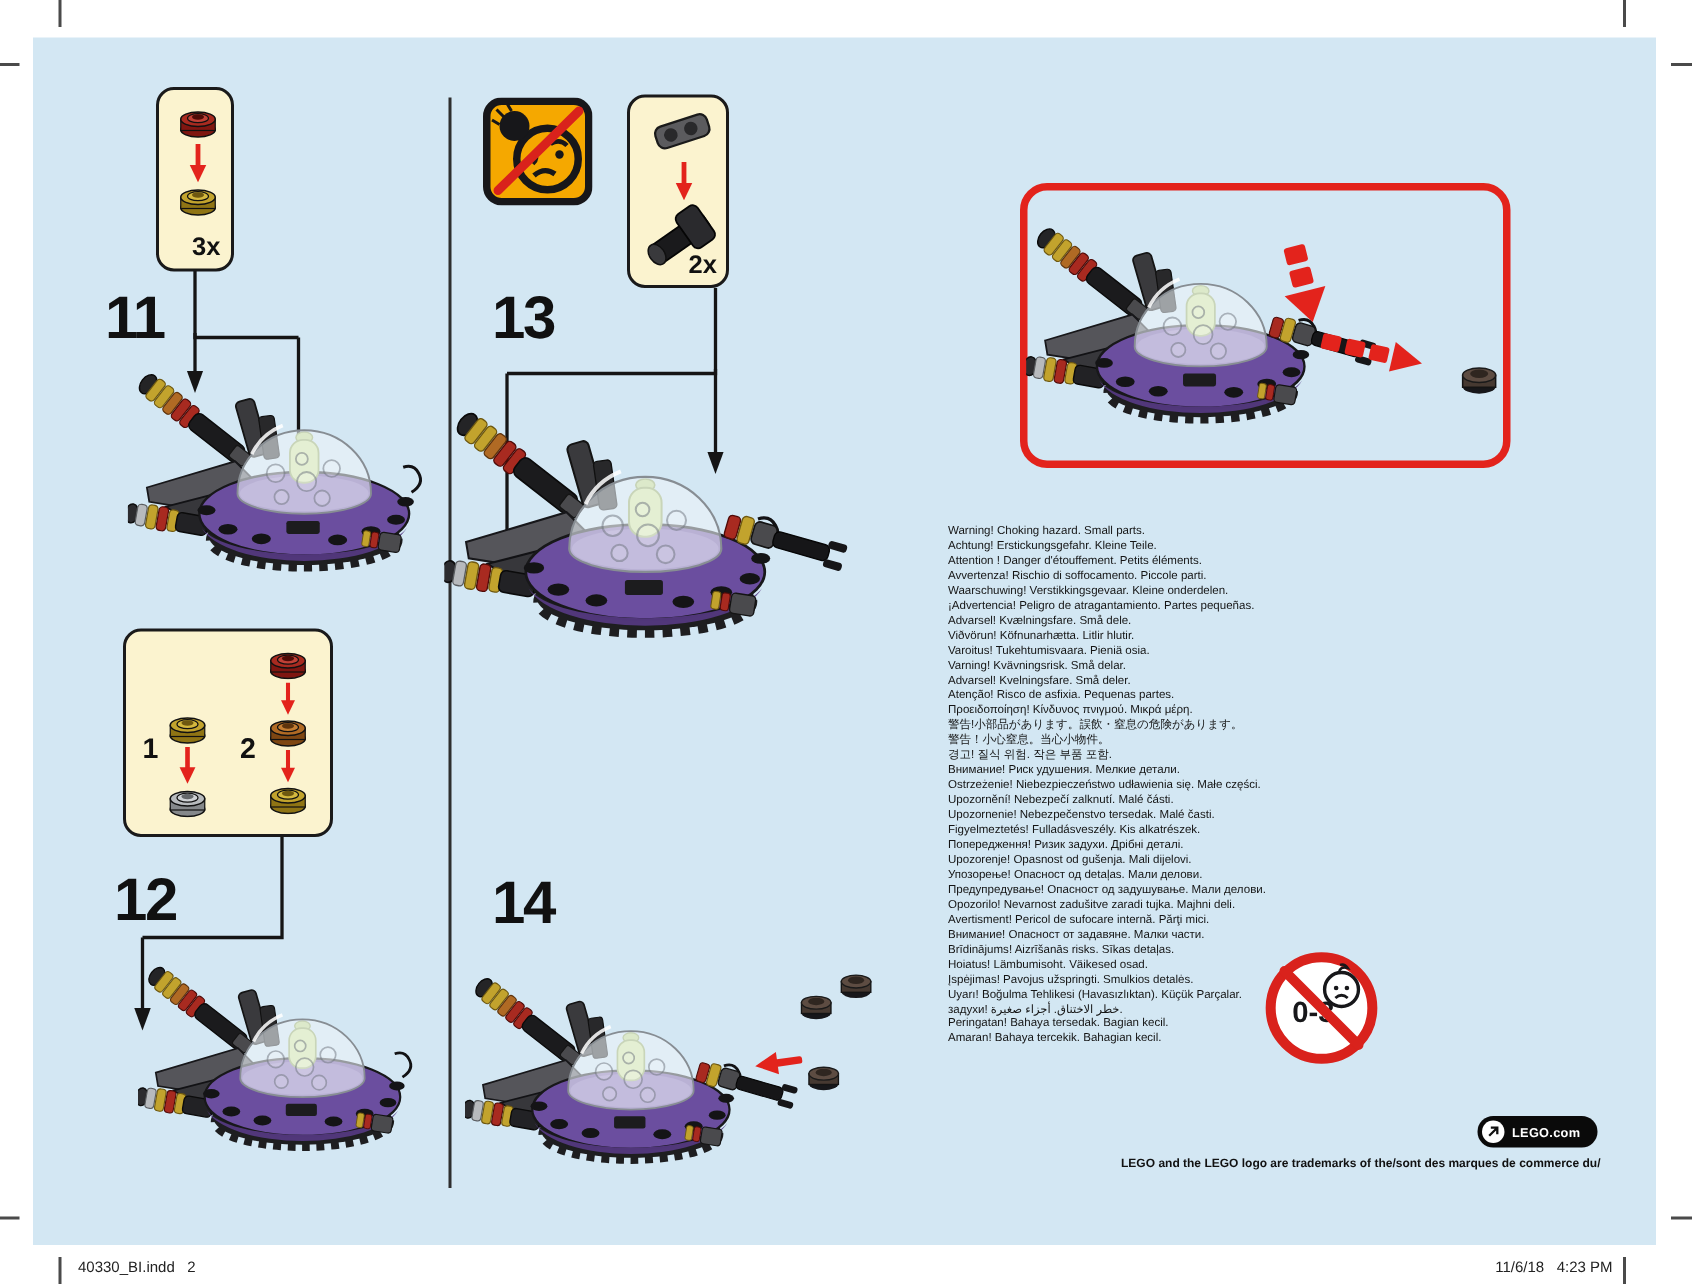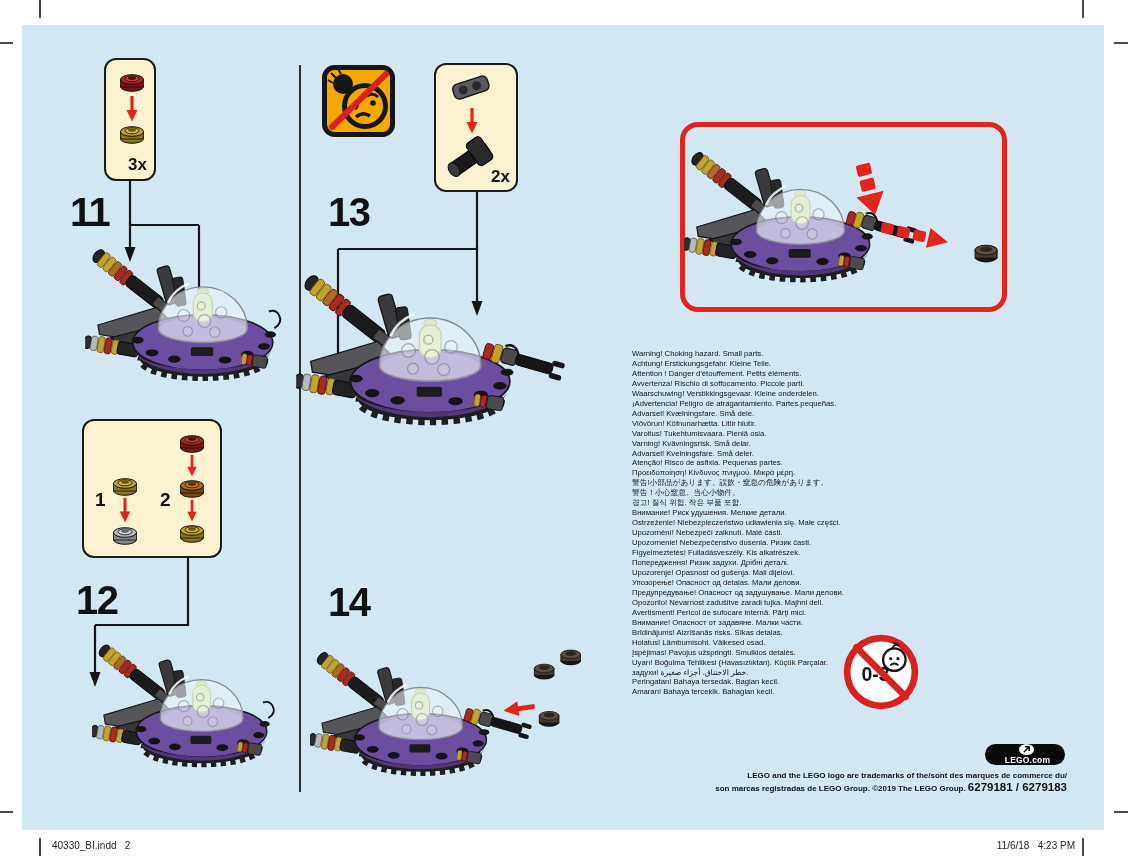--- a/index.html
+++ b/index.html
@@ -15,21 +15,21 @@
   .grouplabel{position:absolute;font-weight:bold;font-size:19px;color:#111;}
   .modelsvg{position:absolute;}
   .connectors{position:absolute;left:0;top:0;pointer-events:none;}
   .warnsign{position:absolute;left:322px;top:65px;}
   .redbox{position:absolute;left:680px;top:122px;width:327px;height:190px;border:5px solid #e3231c;
           border-radius:18px;box-sizing:border-box;}
   .warnbox{position:absolute;left:632px;top:349px;width:330px;font-size:7.7px;line-height:9.95px;color:#151515;}
   .warn-line{white-space:nowrap;}
   .agebadge{position:absolute;left:843px;top:634px;}
   .legocom{position:absolute;left:985px;top:744px;width:80px;height:21px;background:#0a0a0a;border-radius:11px;
-           display:flex;align-items:center;flex-direction:column;}
+           display:flex;align-items:center;}
   .lc-circle{width:15px;height:15px;background:#fff;border-radius:50%;margin-left:3px;display:flex;
              align-items:center;justify-content:center;}
   .lc-text{color:#fff;font-size:8.5px;font-weight:bold;margin-left:5px;letter-spacing:0.2px;}
   .trademark{position:absolute;top:771px;right:61px;text-align:right;font-size:8px;line-height:10.5px;color:#111;font-weight:bold;}
   .itemnos{font-size:11.5px;}
   .footer-text{position:absolute;font-size:10px;color:#222;white-space:pre;}
 </style>
 </head>
 <body>
 
@@ -229,21 +229,21 @@
     <circle cx="43" cy="41" r="20.5" fill="none" stroke="#17171a" stroke-width="5"></circle>
     <path d="M33,36 q4,4 0,8" stroke="#17171a" stroke-width="3.5" fill="none"></path>
     <circle cx="51" cy="38" r="2.8" fill="#17171a"></circle>
     <path d="M45,31 q6,-4 11,1" stroke="#17171a" stroke-width="3" fill="none"></path>
     <path d="M34,52 q7,-6 14,-1" stroke="#17171a" stroke-width="3.5" fill="none"></path>
     <circle cx="21" cy="19" r="10" fill="#17171a"></circle>
     <path d="M9,8 l5,5 M16,4 l3,5 M6,15 l5,3" stroke="#17171a" stroke-width="2" fill="none"></path>
     <line x1="10" y1="62" x2="64" y2="9" stroke="#d9221c" stroke-width="6" stroke-linecap="round"></line>
   </svg>
   <div class="stepnum" style="left:316px;top:192px">13</div>
-  <div class="callout" style="left:434px;top:63px;width:84px;height:129px">
+  <div class="callout" style="left:418px;top:63px;width:68px;height:129px">
     <svg class="cpart" style="left:12px;top:8px" width="46" height="30" viewBox="0 0 46 30">
       <g transform="rotate(-18 23 15)">
         <rect x="5" y="7" width="36" height="15" rx="5" fill="#5b5b5e" stroke="#1a1a1a" stroke-width="1.5"></rect>
         <circle cx="15" cy="14.5" r="4.5" fill="#29292b"></circle>
         <circle cx="29" cy="14.5" r="4.5" fill="#29292b"></circle>
       </g>
     </svg>
     <svg class="rarrow" style="left:30px;top:42px" width="12" height="28" viewBox="0 0 12 26">
       <rect x="4.4" y="0" width="3.2" height="15" fill="#e3231c"></rect>
         <polygon points="0.5,14 11.5,14 6,25.5" fill="#e3231c"></polygon>
@@ -303,21 +303,21 @@
       <div class="warn-line">Varning! Kvävningsrisk. Små delar.</div>
       <div class="warn-line">Advarsel! Kvelningsfare. Små deler.</div>
       <div class="warn-line">Atenção! Risco de asfixia. Pequenas partes.</div>
       <div class="warn-line">Προειδοποίηση! Κίνδυνος πνιγμού. Μικρά μέρη.</div>
       <div class="warn-line">警告!小部品があります。誤飲・窒息の危険があります。</div>
       <div class="warn-line">警告！小心窒息。当心小物件。</div>
       <div class="warn-line">경고! 질식 위험. 작은 부품 포함.</div>
       <div class="warn-line">Внимание! Риск удушения. Мелкие детали.</div>
       <div class="warn-line">Ostrzeżenie! Niebezpieczeństwo udławienia się. Małe części.</div>
       <div class="warn-line">Upozornění! Nebezpečí zalknutí. Malé části.</div>
-      <div class="warn-line">Upozornenie! Nebezpečenstvo dusenia. Ризик časti.</div>
+      <div class="warn-line">Upozornenie! Nebezpečenstvo tersedak. Malé časti.</div>
       <div class="warn-line">Figyelmeztetés! Fulladásveszély. Kis alkatrészek.</div>
       <div class="warn-line">Попередження! Ризик задухи. Дрібні деталі.</div>
       <div class="warn-line">Upozorenje! Opasnost od gušenja. Mali dijelovi.</div>
       <div class="warn-line">Упозорење! Опасност од detaļas. Мали делови.</div>
       <div class="warn-line">Предупредување! Опасност од задушување. Мали делови.</div>
       <div class="warn-line">Opozorilo! Nevarnost zadušitve zaradi tujka. Majhni deli.</div>
       <div class="warn-line">Avertisment! Pericol de sufocare internă. Părţi mici.</div>
       <div class="warn-line">Внимание! Опасност от задавяне. Малки части.</div>
       <div class="warn-line">Brīdinājums! Aizrīšanās risks. Sīkas detaļas.</div>
       <div class="warn-line">Hoiatus! Lämbumisoht. Väikesed osad.</div>
@@ -343,18 +343,17 @@
     <span class="lc-circle">
       <svg width="9" height="9" viewBox="0 0 10 10">
           <path d="M2,8 L8,2 M3.2,2 L8,2 L8,6.8" stroke="#111" stroke-width="1.7" fill="none"></path>
         </svg>
     </span>
     <span class="lc-text">LEGO.com</span>
   </div>
 
   <div class="trademark">
     <div>LEGO and the LEGO logo are trademarks of the/sont des marques de commerce du/</div>
-    <div><span>son marcas registradas de LEGO Group. ©2019 The LEGO Group. </span><span class="itemnos">6279181 / 6279183</span></div>
   </div>
 
   <div class="footer-text" style="left:52px;top:840px">40330_BI.indd   2</div>
   <div class="footer-text" style="right:53px;top:840px">11/6/18   4:23 PM</div>
 </div>
 
 </body></html>

